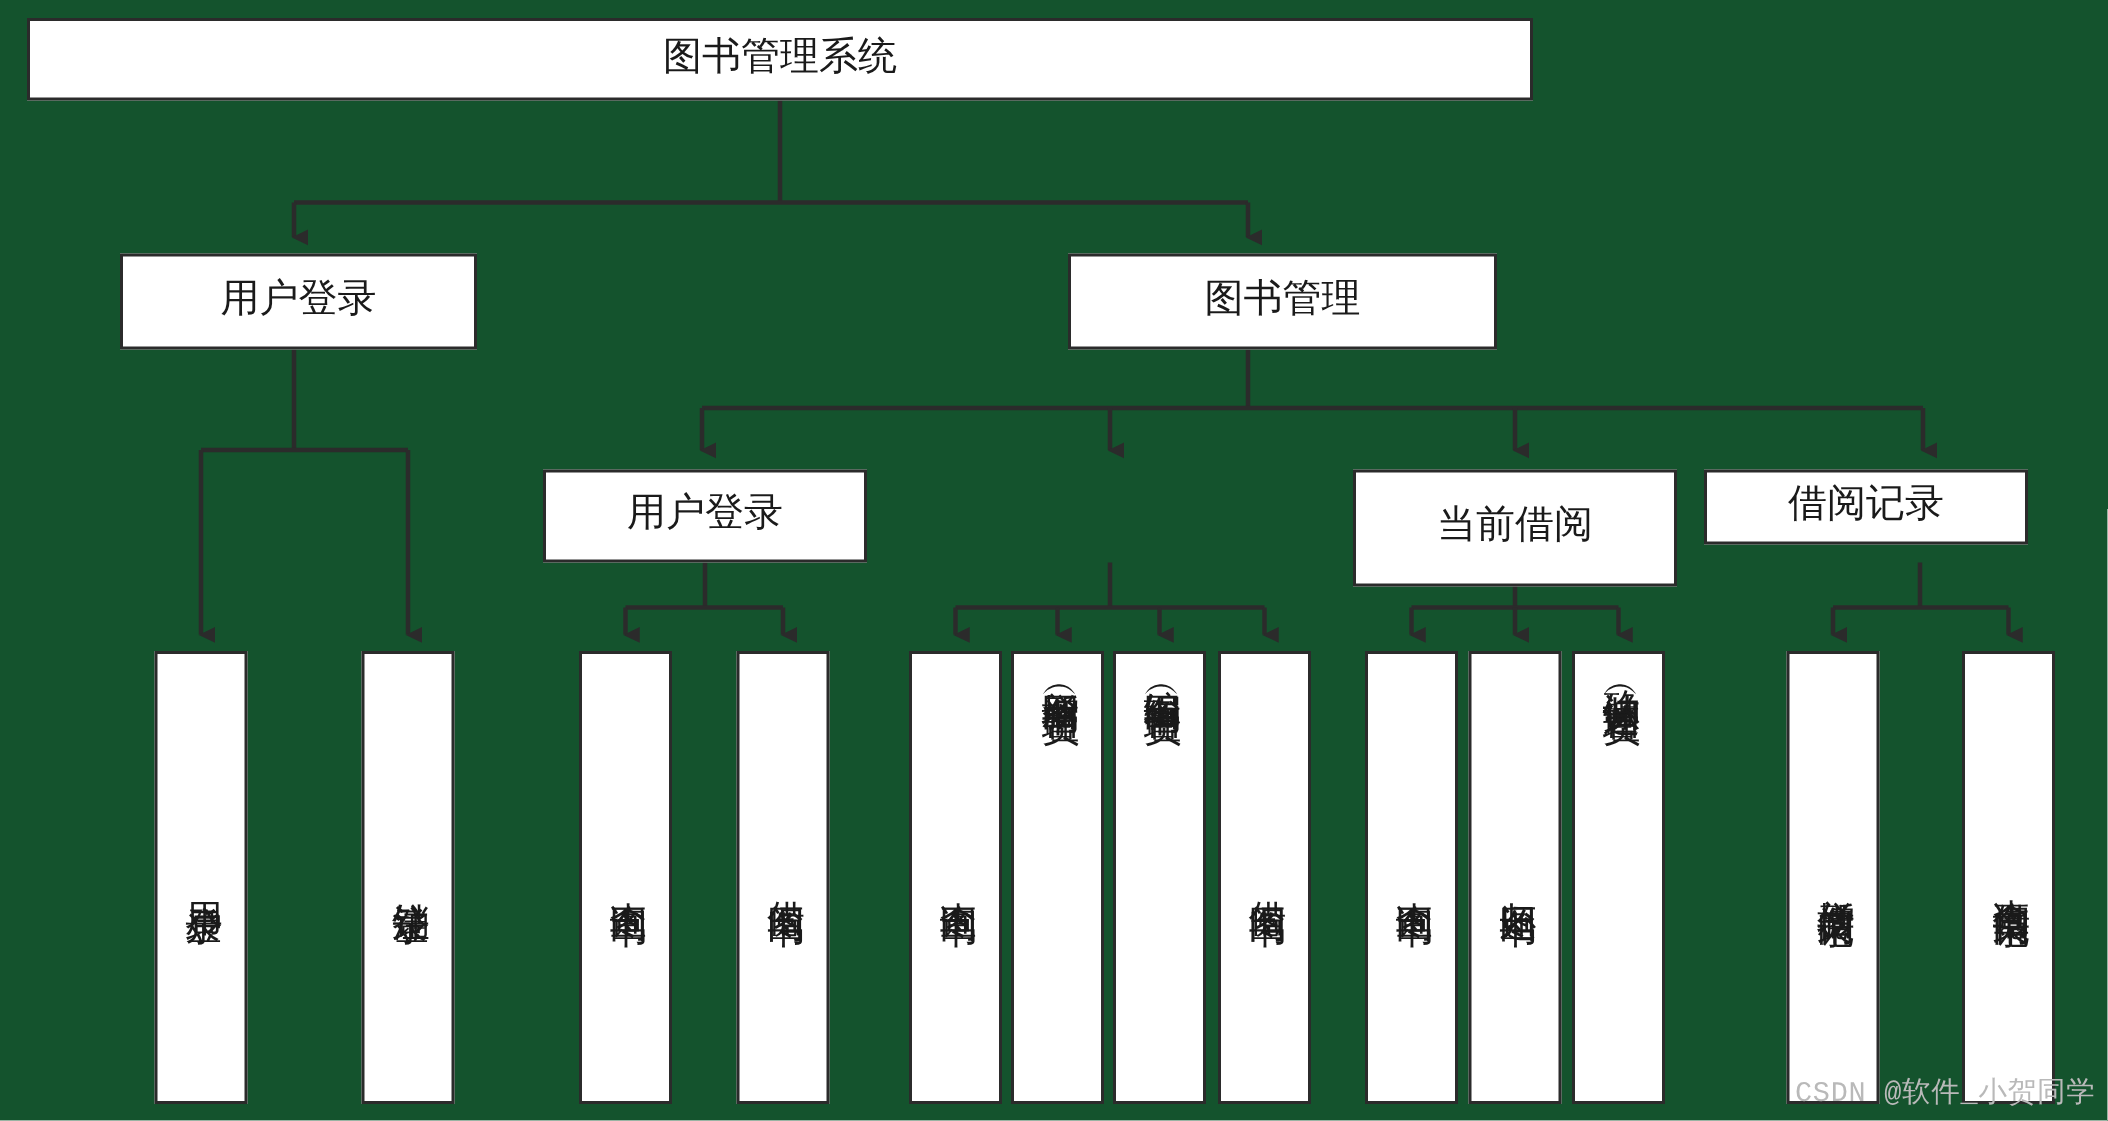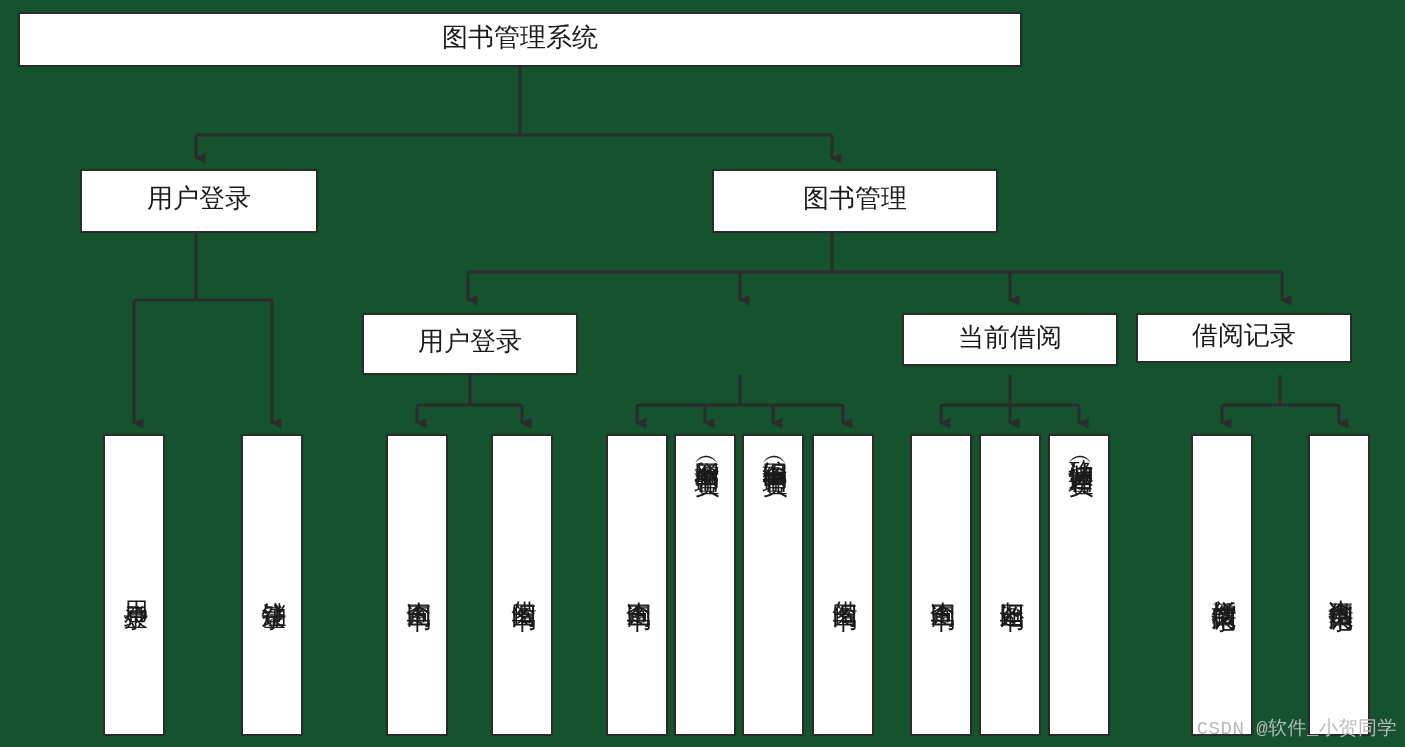--- a/index.html
+++ b/index.html
@@ -134,21 +134,21 @@
   <div class="node h" style="left:80px; top:169px; width:238px; height:64px;">
     <span class="label">用户登录</span>
   </div>
   <div class="node h" style="left:712px; top:169px; width:286px; height:64px;">
     <span class="label">图书管理</span>
   </div>
 
   <div class="node h" style="left:362px; top:313px; width:216px; height:62px;">
     <span class="label">用户登录</span>
   </div>
-  <div class="node h" style="left:902px; top:313px; width:216px; height:53px;">
+  <div class="node h" style="left:902px; top:313px; width:216px; height:78px;">
     <span class="label">当前借阅</span>
   </div>
   <div class="node h" style="left:1136px; top:313px; width:216px; height:50px;">
     <span class="label">借阅记录</span>
   </div>
 
   <div class="node v mid" style="left:103px; top:434px; width:62px; height:302px;">
     <span class="label">用户登录</span>
   </div>
   <div class="node v mid" style="left:241px; top:434px; width:62px; height:302px;">

